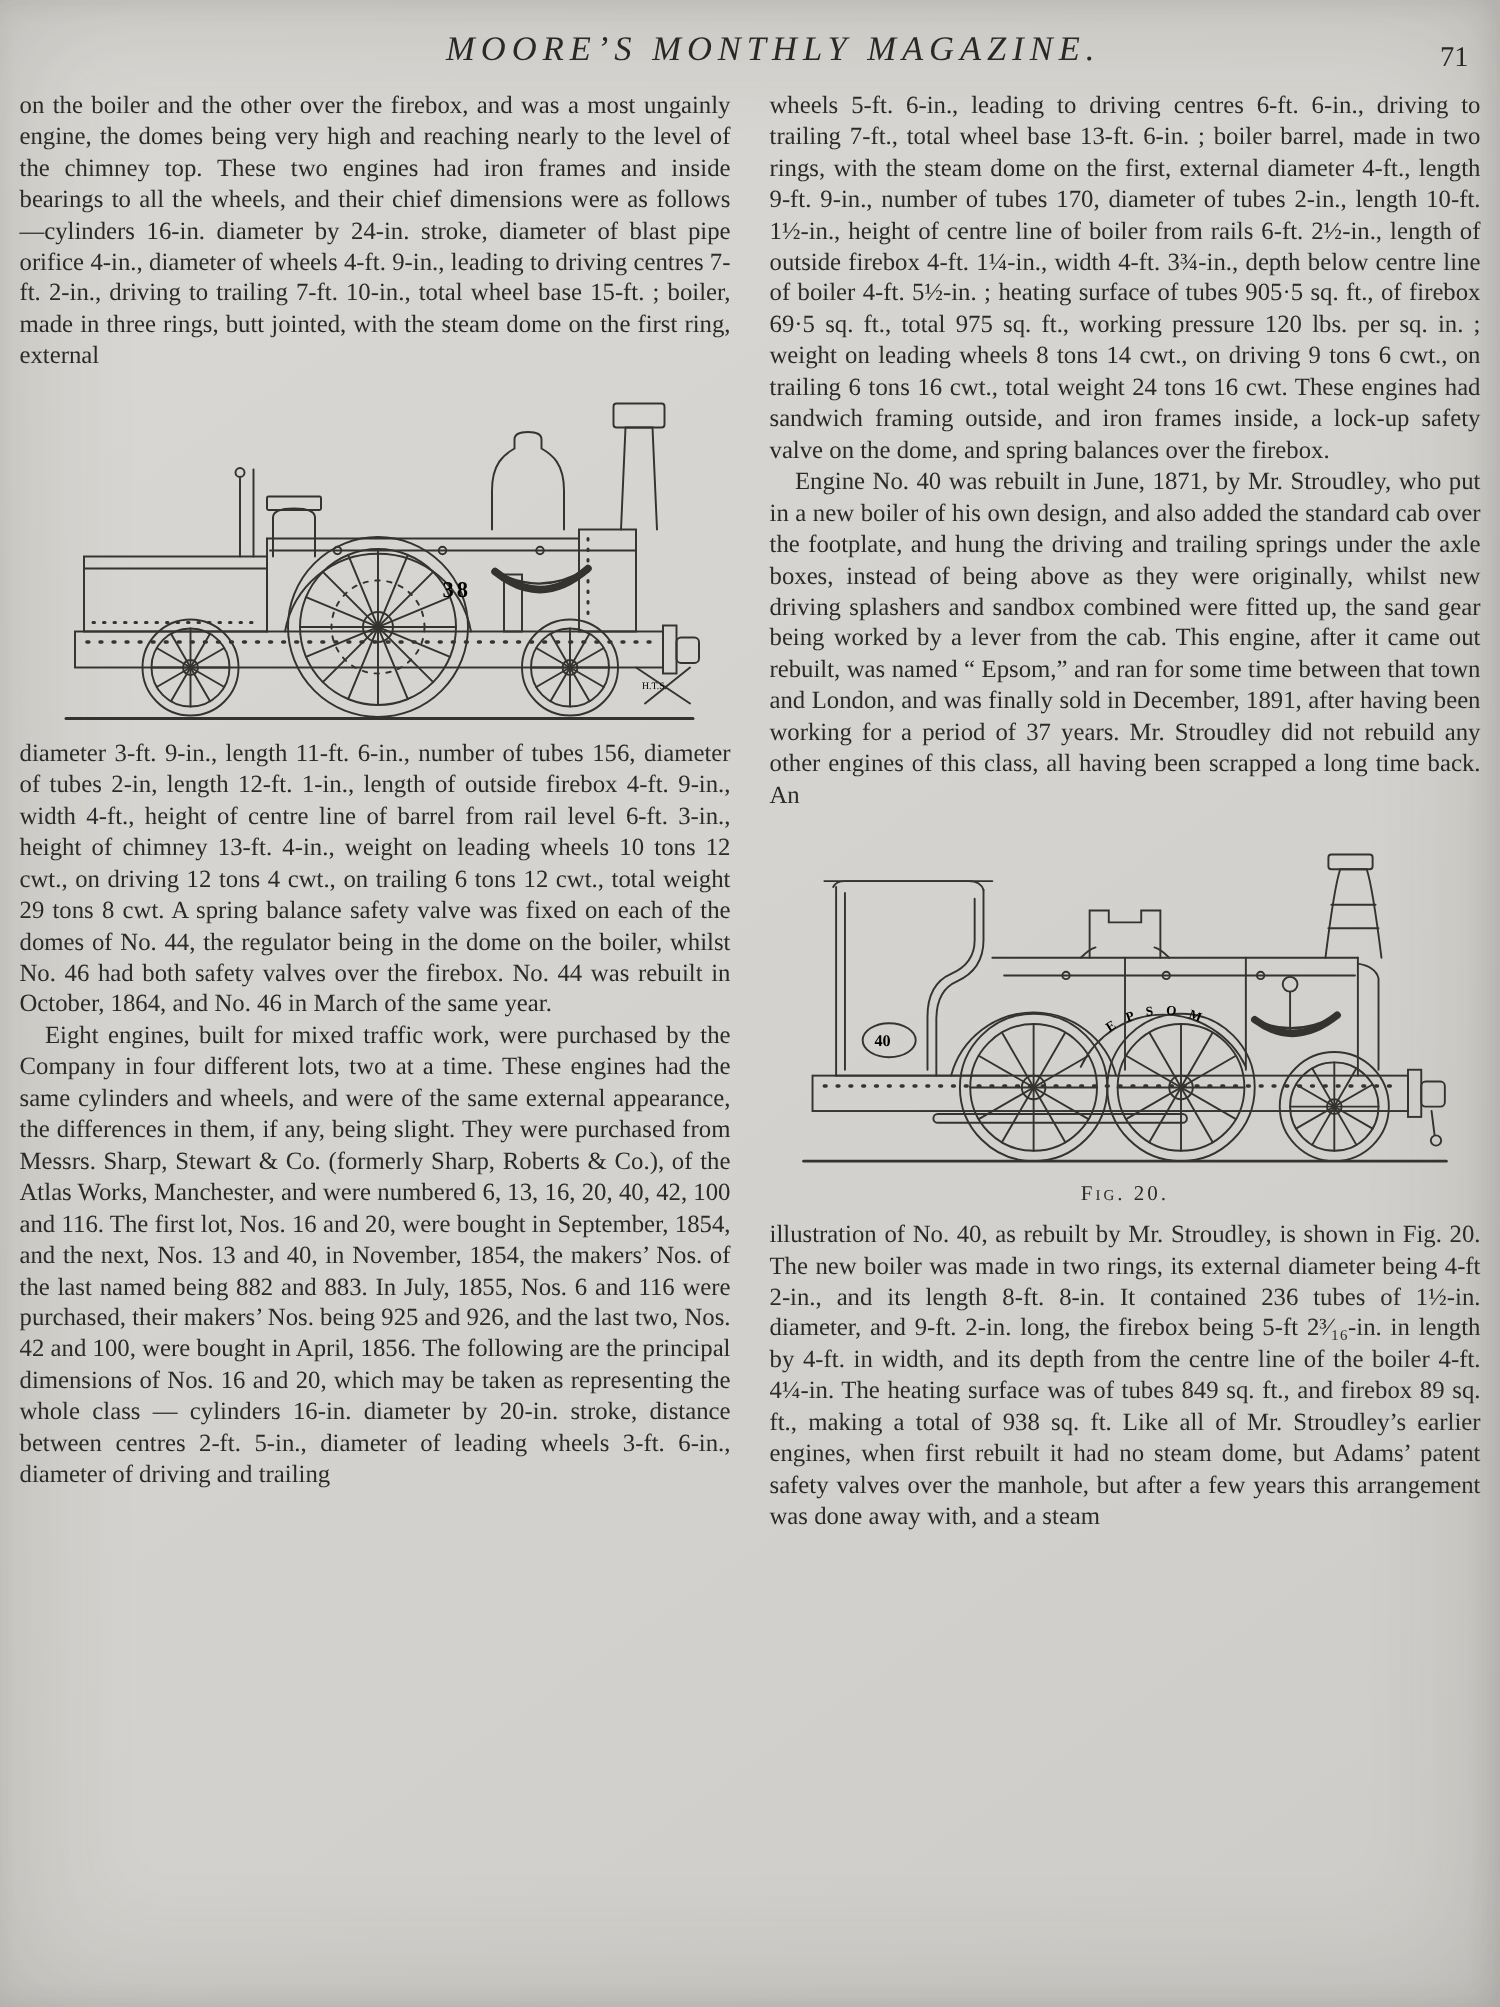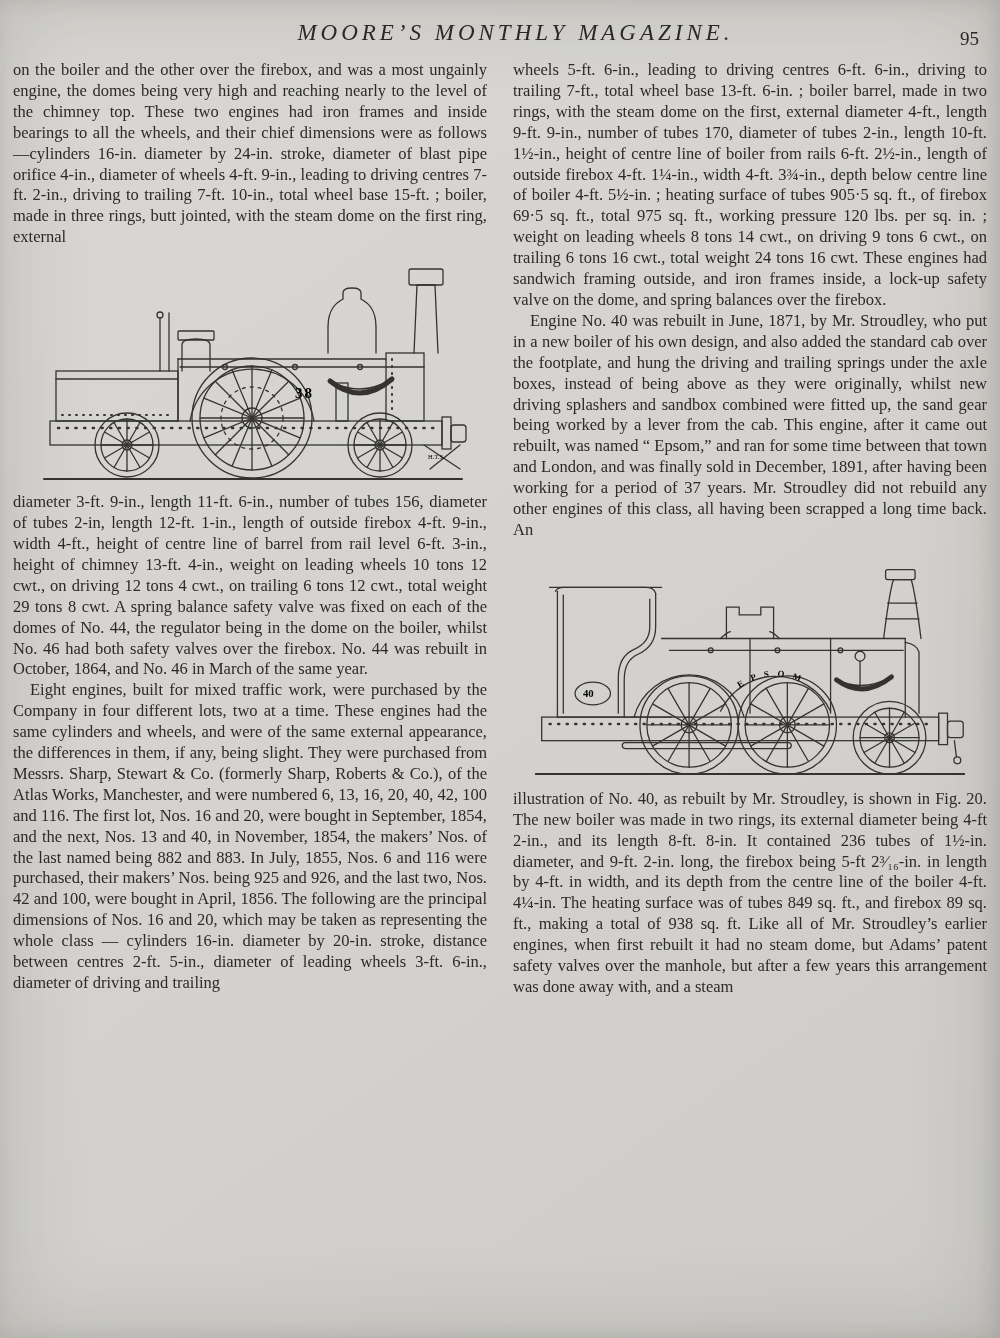--- a/index.html
+++ b/index.html
@@ -21,21 +21,21 @@
   .caption{font-variant:small-caps;font-size:14px;letter-spacing:2px;color:#2b2a28;margin-top:3px;}
   .eng{stroke:#34332f;fill:none;stroke-width:1.3;stroke-linecap:round;}
 </style>
 </head>
 <body>
 
 <div class="page">
 
   <div class="header">
     <div class="title">MOORE’S MONTHLY MAGAZINE.</div>
-    <div class="folio">95</div>
+    <div class="folio">71</div>
   </div>
 
   <div class="cols">
 
     <div class="col">
       <p>on the boiler and the other over the firebox, and was a most ungainly engine, the domes being very high and reaching nearly to the level of the chimney top.  These two engines had iron frames and inside bearings to all the wheels, and their chief dimensions were as follows—cylinders 16-in. diameter by 24-in. stroke, diameter of blast pipe orifice 4-in., diameter of wheels 4-ft. 9-in., leading to driving centres 7-ft. 2-in., driving to trailing 7-ft. 10-in., total wheel base 15-ft. ; boiler, made in three rings, butt jointed, with the steam dome on the first ring, external</p>
 
       <div class="figure">
         <svg viewBox="0 0 440 232" width="440" height="232">
           <g class="eng">
@@ -225,19 +225,20 @@
               <line x1="-30" y1="0" x2="30" y2="0" transform="rotate(150)"></line>
             </g>
 
             <rect x="100" y="198" width="172" height="6" rx="3"></rect>
           </g>
           <text x="60" y="152" font-size="11" font-family="Liberation Serif, serif" font-weight="bold">40</text>
           <text font-size="9" font-family="Liberation Serif, serif" font-weight="bold" letter-spacing="3">
             <textPath href="#splasher20" startOffset="22%">E P S O M</textPath>
           </text>
         </svg>
+        <div class="caption">Fig. 20.</div>
       </div>
 
       <p>illustration of No. 40, as rebuilt by Mr. Stroudley, is shown in Fig. 20.  The new boiler was made in two rings, its external diameter being 4-ft 2-in., and its length 8-ft. 8-in.  It contained 236 tubes of 1½-in. diameter, and 9-ft. 2-in. long, the firebox being 5-ft 2³⁄₁₆-in. in length by 4-ft. in width, and its depth from the centre line of the boiler 4-ft. 4¼-in.  The heating surface was of tubes 849 sq. ft., and firebox 89 sq. ft., making a total of 938 sq. ft.  Like all of Mr. Stroudley’s earlier engines, when first rebuilt it had no steam dome, but Adams’ patent safety valves over the manhole, but after a few years this arrangement was done away with, and a steam</p>
     </div>
 
   </div>
 </div>
 
 </body></html>

